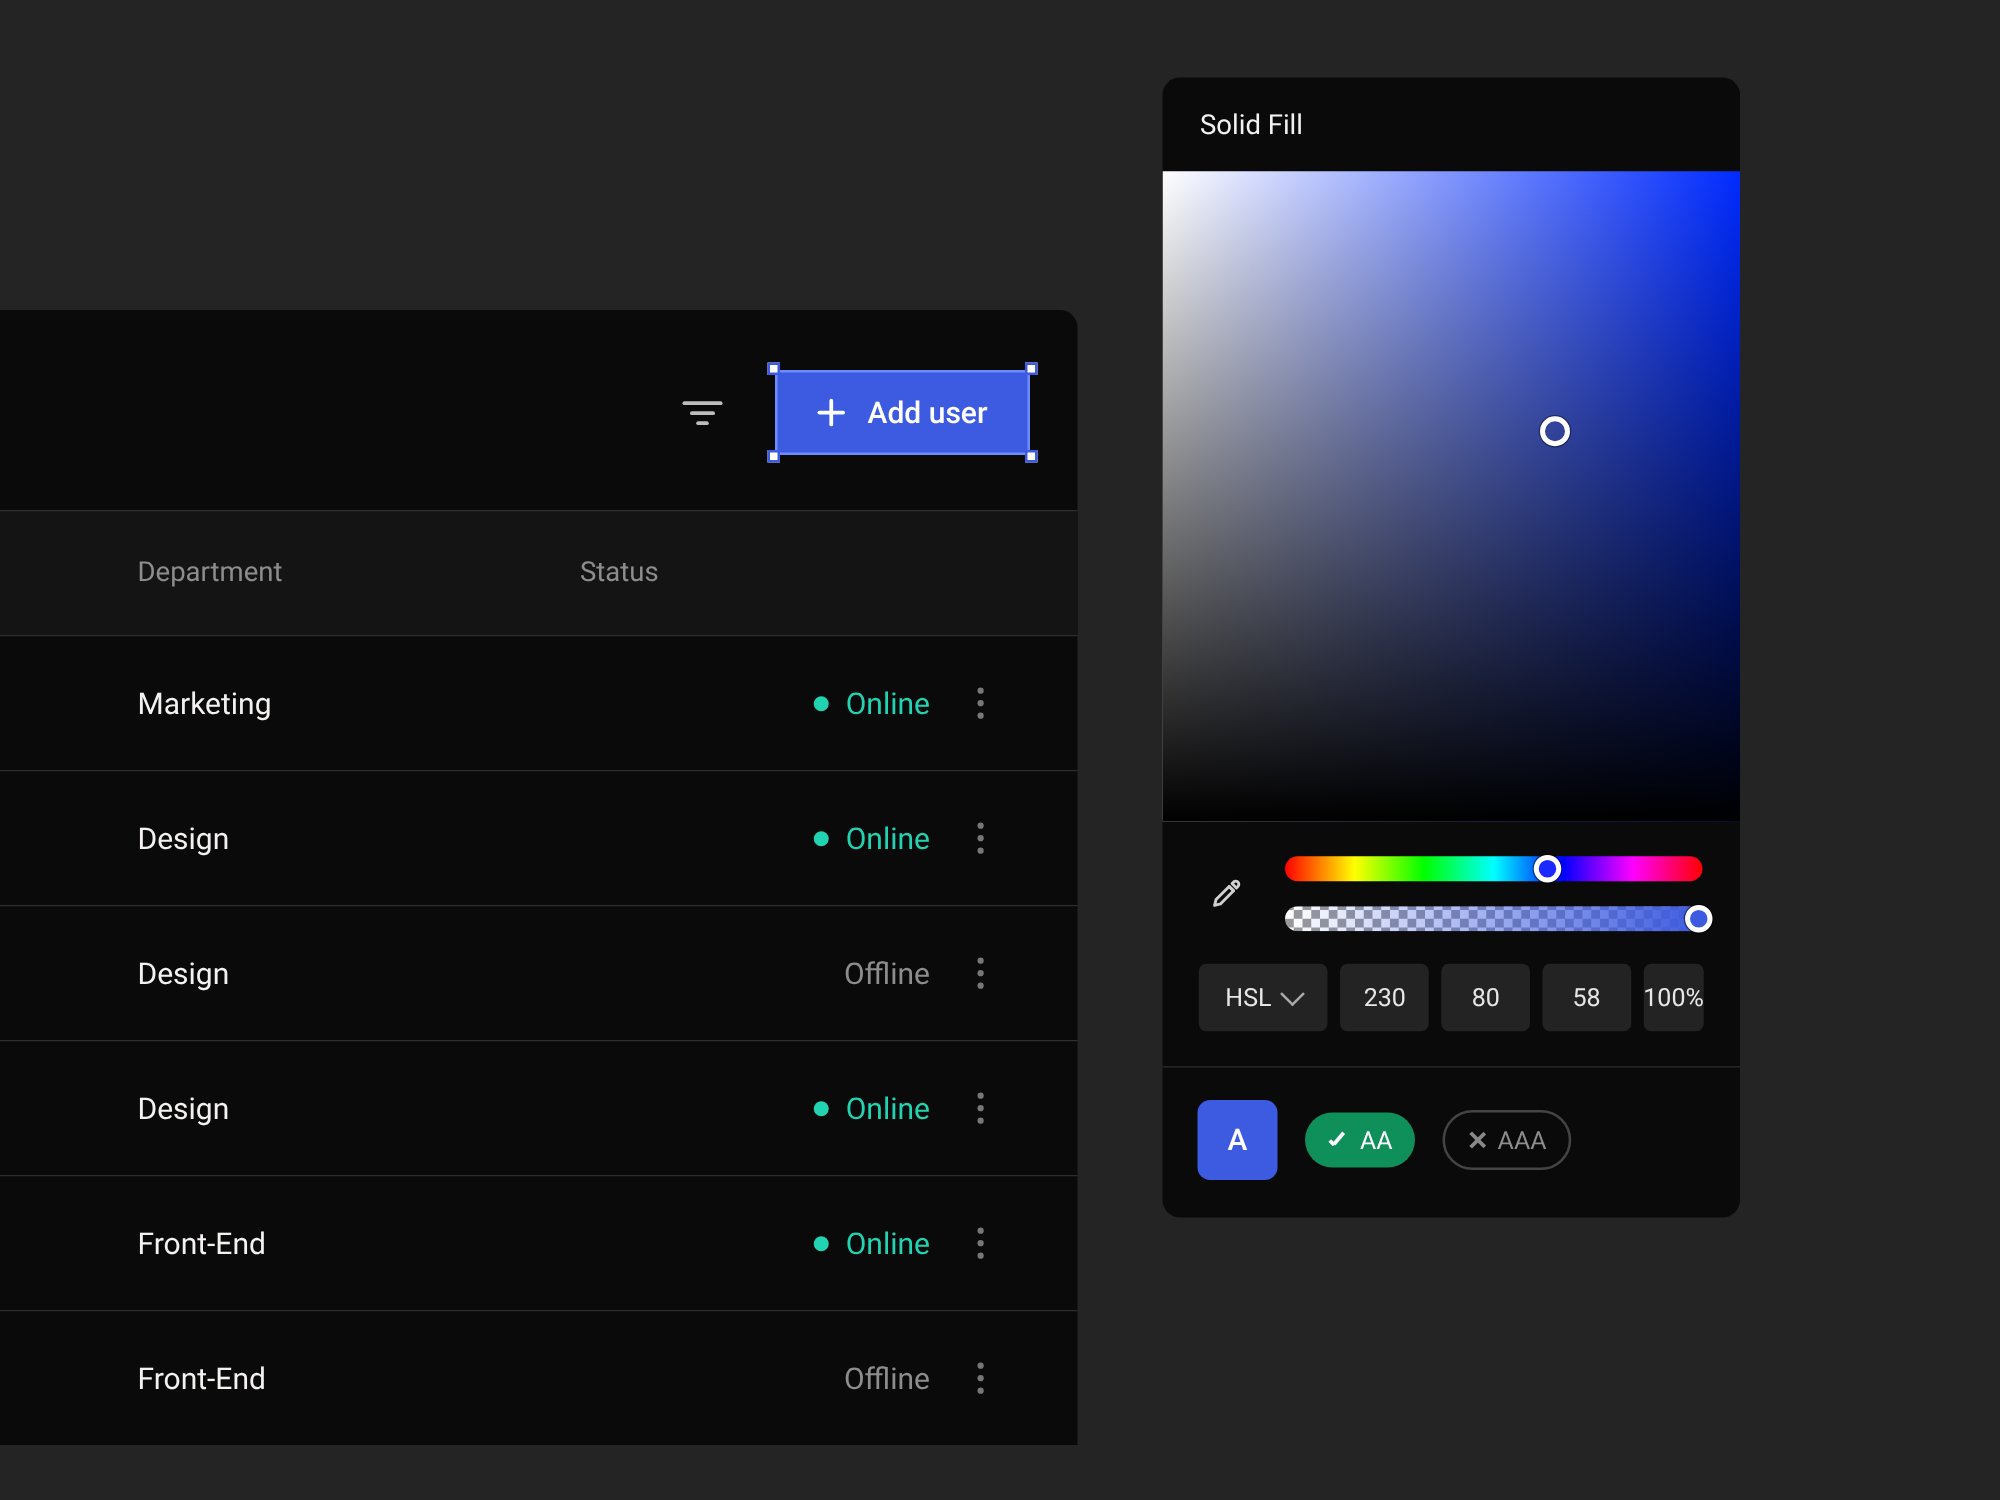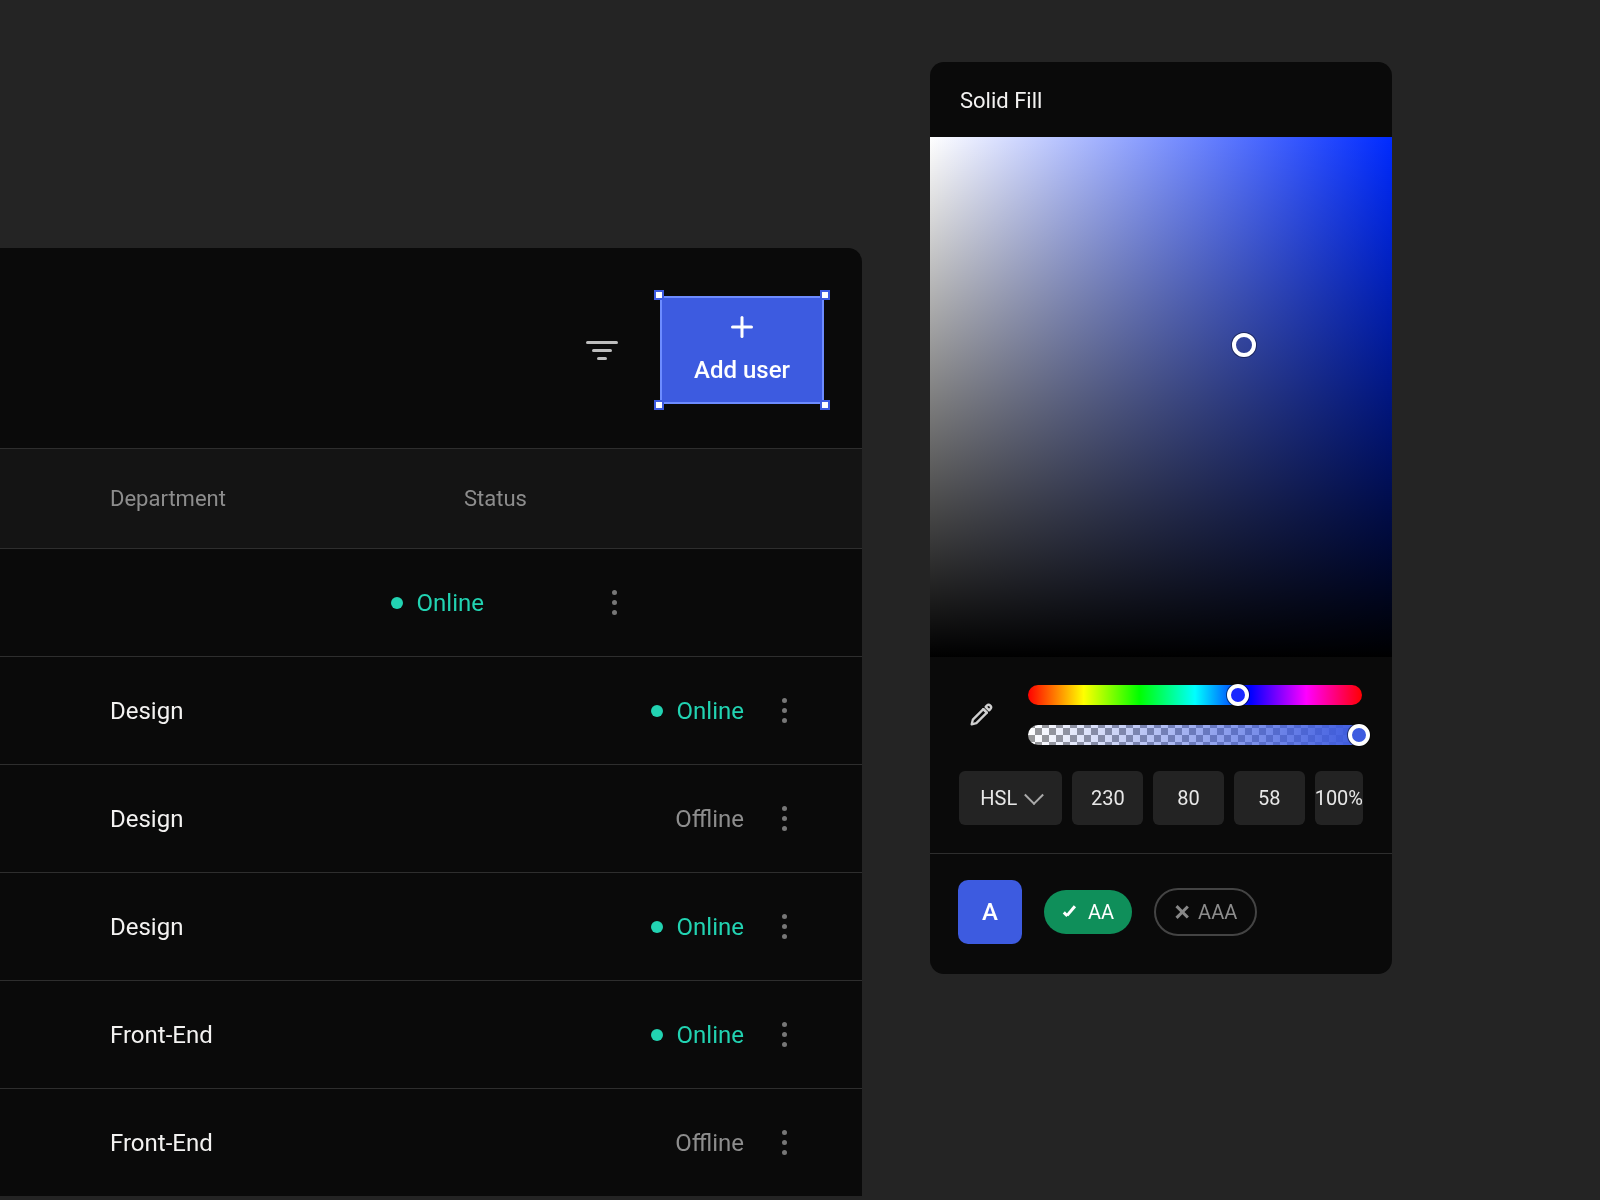--- a/index.html
+++ b/index.html
@@ -57,21 +57,20 @@
     display: flex; align-items: center; gap: 18px;
     background: var(--accent-blue);
     color: #fff;
     font-size: 24px;
     font-weight: 500;
     padding: 18px 32px;
     border-radius: 4px;
     cursor: pointer;
     border: 2px solid #6d8cff;
     position: relative;
-    flex-direction: column;
   }
   .plus-icon {
     width: 22px; height: 22px; position: relative;
   }
   .plus-icon::before, .plus-icon::after {
     content:""; position:absolute; background:#fff; border-radius:2px;
   }
   .plus-icon::before { left:50%; top:0; width:3px; height:100%; transform:translateX(-50%);}
   .plus-icon::after  { top:50%; left:0; height:3px; width:100%; transform:translateY(-50%);}
   
@@ -257,20 +256,21 @@
   </div>
 
   <div class="table-head">
     <div>Department</div>
     <div>Status</div>
     <div></div>
   </div>
 
   <div id="rows-container">
       <div class="table-row">
+        <div>Marketing</div>
         <div class="status online">
           <span class="status-dot"></span>
           <span>Online</span>
         </div>
         <div class="kebab">
           <span></span>
           <span></span>
           <span></span>
         </div>
       </div>

